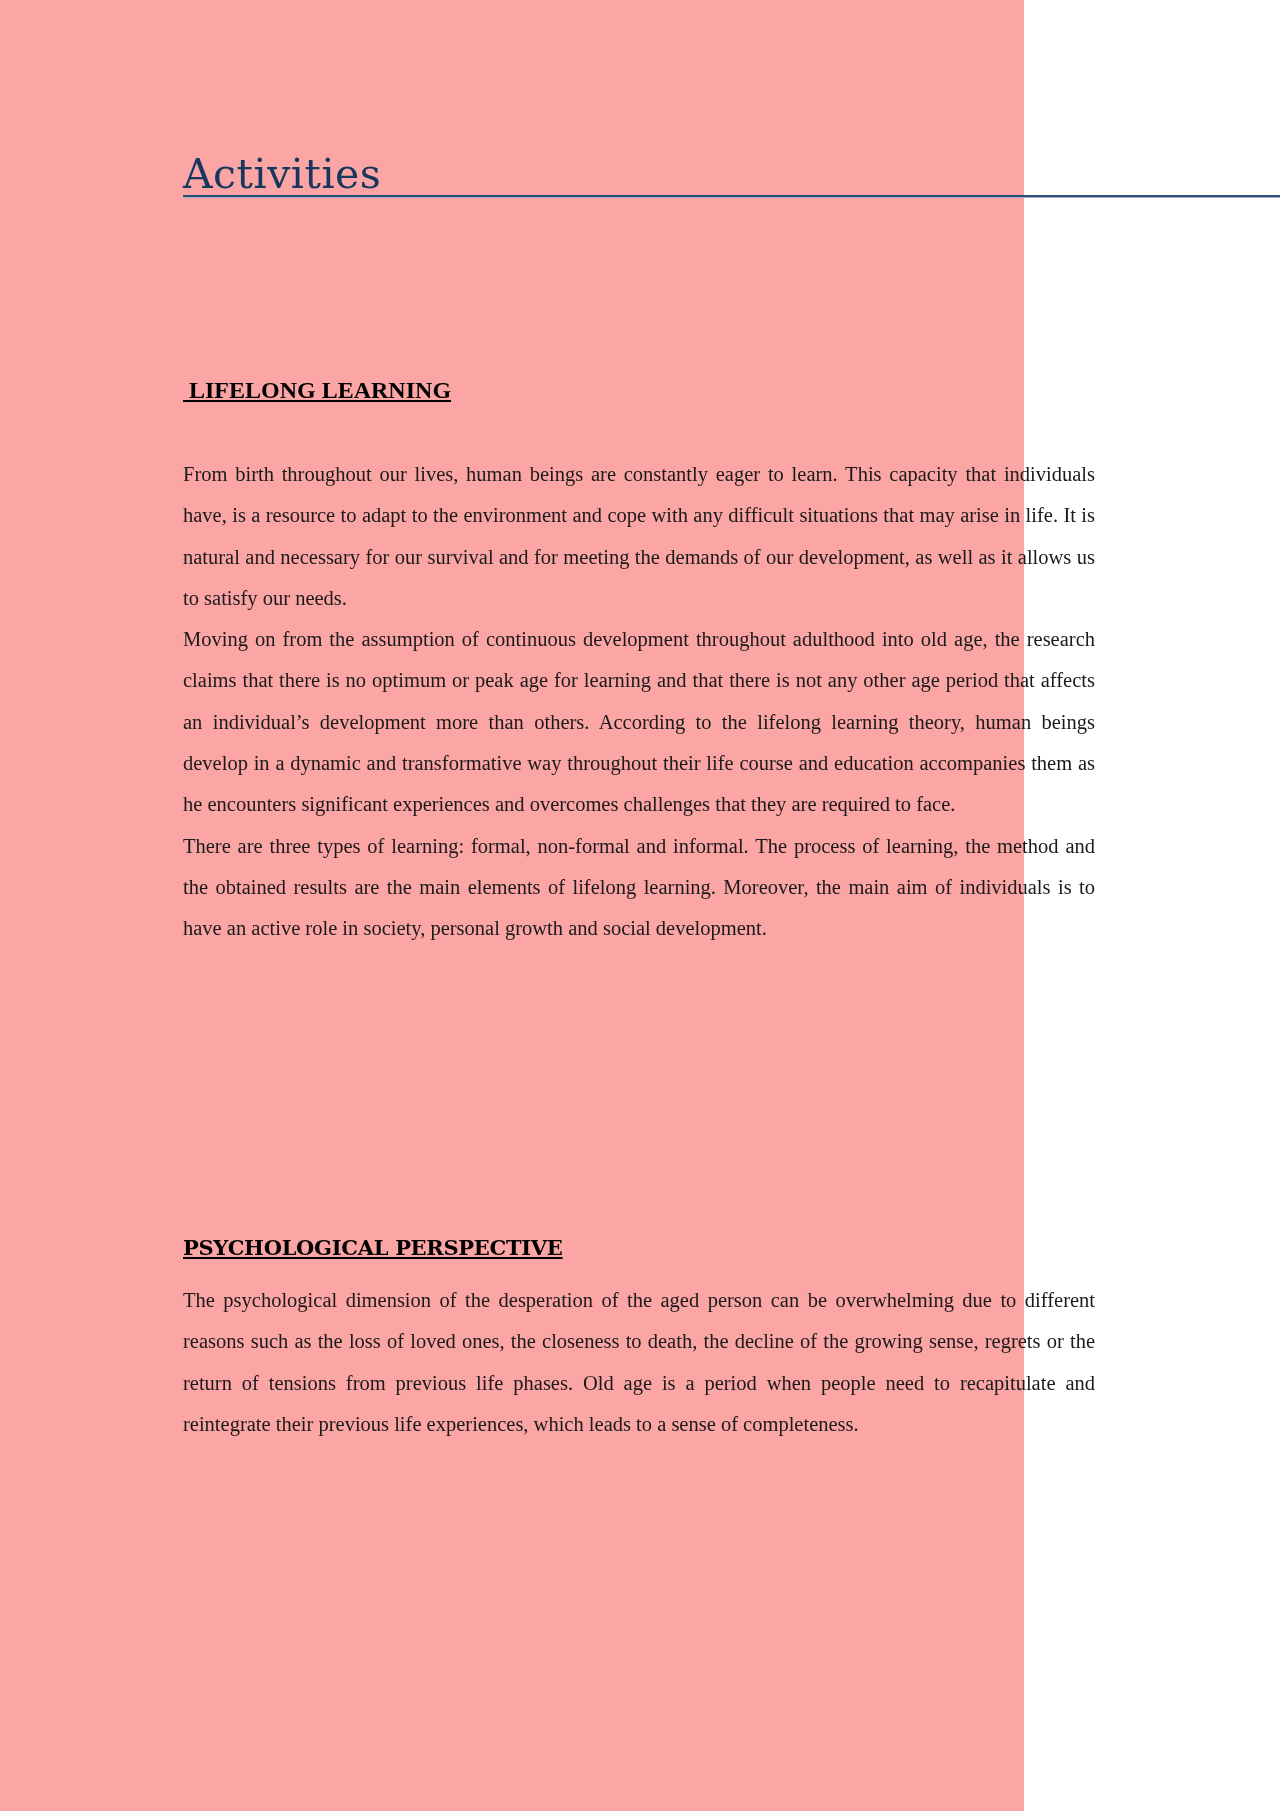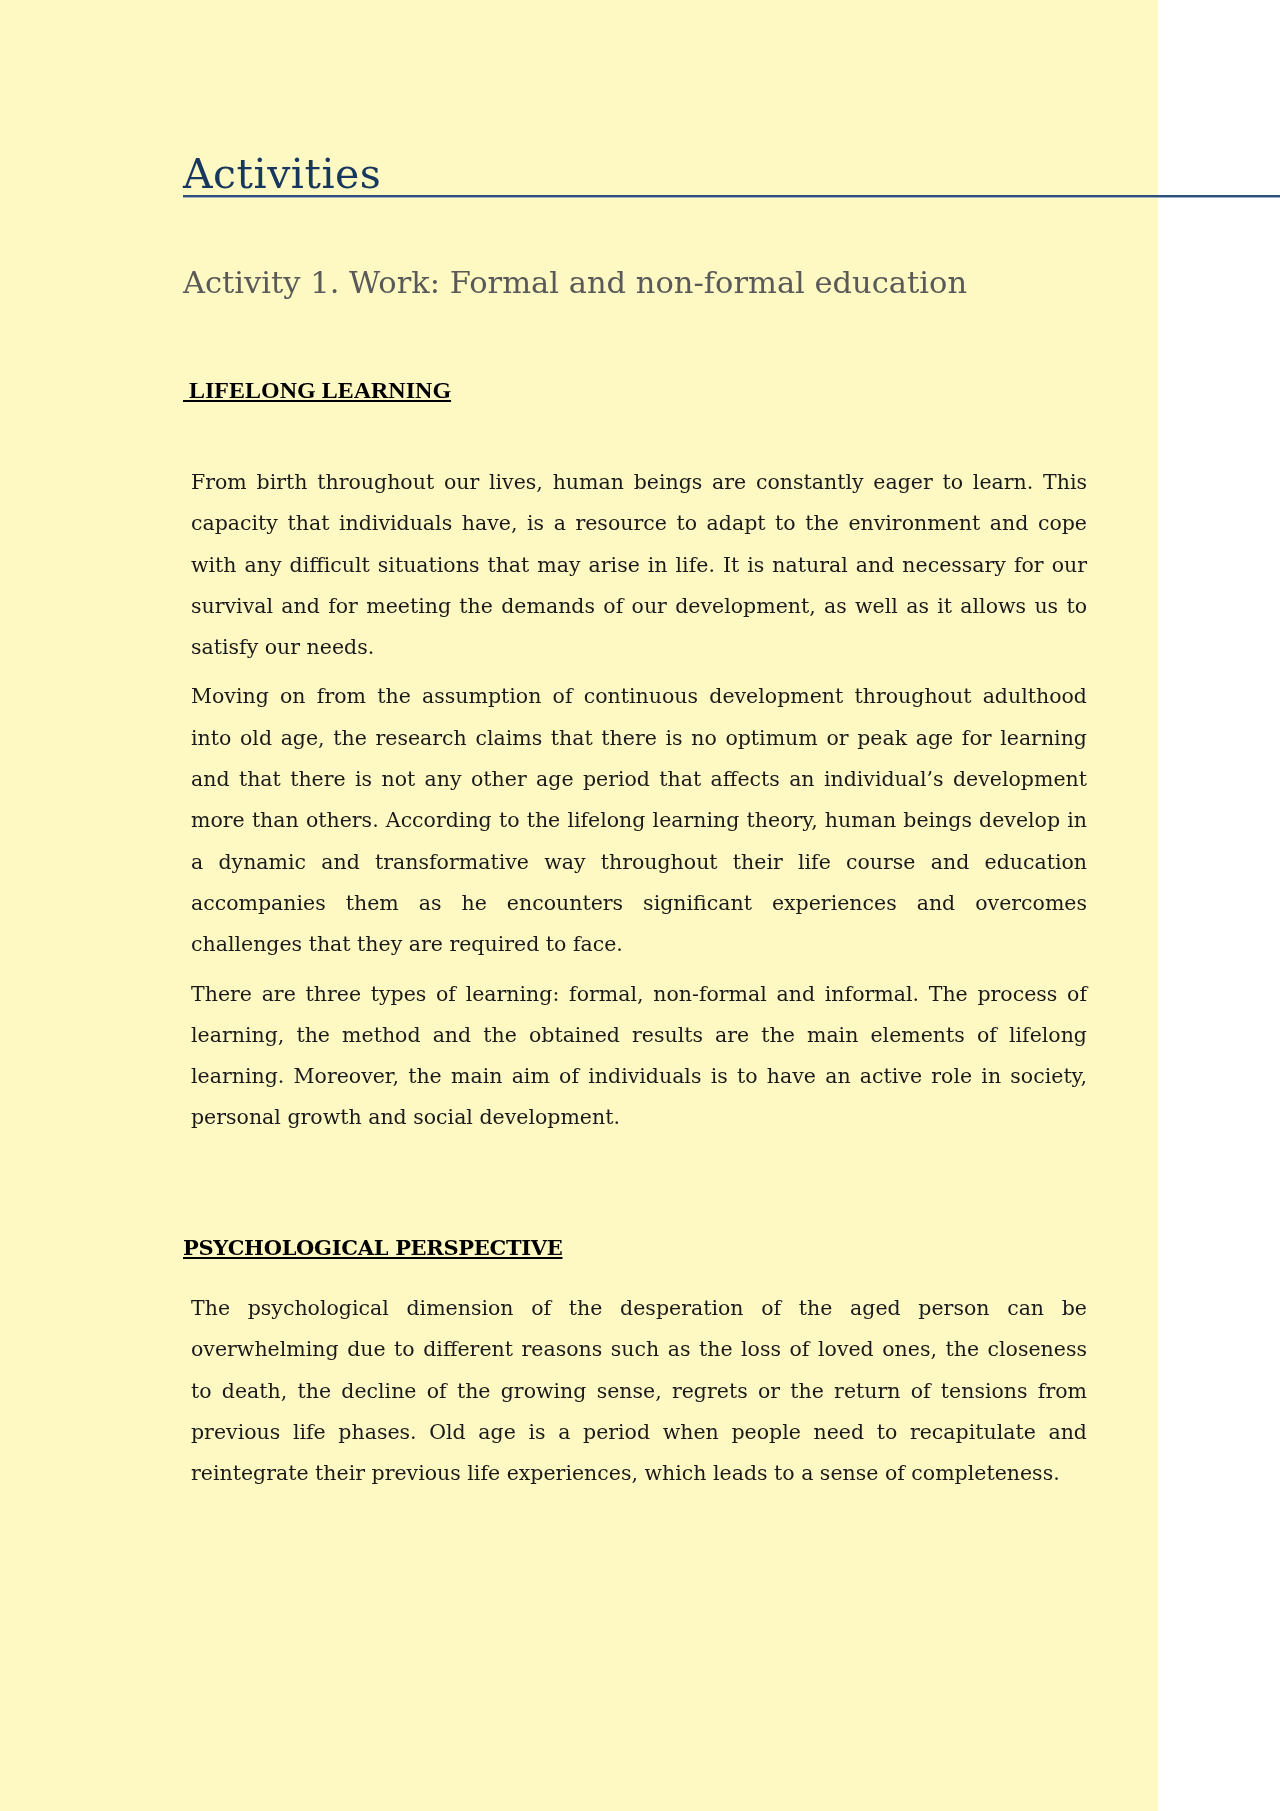--- a/index.html
+++ b/index.html
@@ -10,23 +10,23 @@
   body {
     width: 1280px;
     height: 1811px;
     position: relative;
     overflow: hidden;
   }
   .page {
     position: absolute;
     left: 0;
     top: 0;
-    width: 1158px;
+    width: 1024px;
     height: 1811px;
-    background: #fef9c3;
+    background: #fca5a5;
   }
   .title {
     position: absolute;
     left: 183px;
     top: 148px;
     margin: 0;
     font-family: "DejaVu Serif", serif;
     font-weight: normal;
     font-size: 41px;
     line-height: 52px;
@@ -83,36 +83,36 @@
   .body-block {
     position: absolute;
     left: 183px;
     width: 912px;
     font-family: "DejaVu Serif", serif;
     font-size: 20.5px;
     line-height: 41.3px;
     color: #1a1a1a;
   }
   .body-block p {
-    margin: 8px;
+    margin: 0;
     text-align: justify;
     text-align-last: left;
+    font-family: Liberation Serif, serif;
   }
   .block1 { top: 454px; }
   .block2 { top: 1280px; }
 </style>
 </head>
 <body>
 
 <div class="page">
 
   <h1 class="title">Activities</h1>
   <div class="title-rule"></div>
 
-  <h2 class="subtitle">Activity 1. Work: Formal and non-formal education</h2>
 
   <h3 class="section-head lifelong"> LIFELONG LEARNING</h3>
 
   <div class="body-block block1">
     <p>From birth throughout our lives, human beings are constantly eager to learn. This capacity that individuals have, is a resource to adapt to the environment and cope with any difficult situations that may arise in life. It is natural and necessary for our survival and for meeting the demands of our development, as well as it allows us to satisfy our needs.</p>
     <p>Moving on from the assumption of continuous development throughout adulthood into old age, the research claims that there is no optimum or peak age for learning and that there is not any other age period that affects an individual’s development more than others. According to the lifelong learning theory, human beings develop in a dynamic and transformative way throughout their life course and education accompanies them as he encounters significant experiences and overcomes challenges that they are required to face.</p>
     <p>There are three types of learning: formal, non-formal and informal. The process of learning, the method and the obtained results are the main elements of lifelong learning. Moreover, the main aim of individuals is to have an active role in society, personal growth and social development.</p>
   </div>
 
   <h3 class="section-head psych">PSYCHOLOGICAL PERSPECTIVE</h3>

